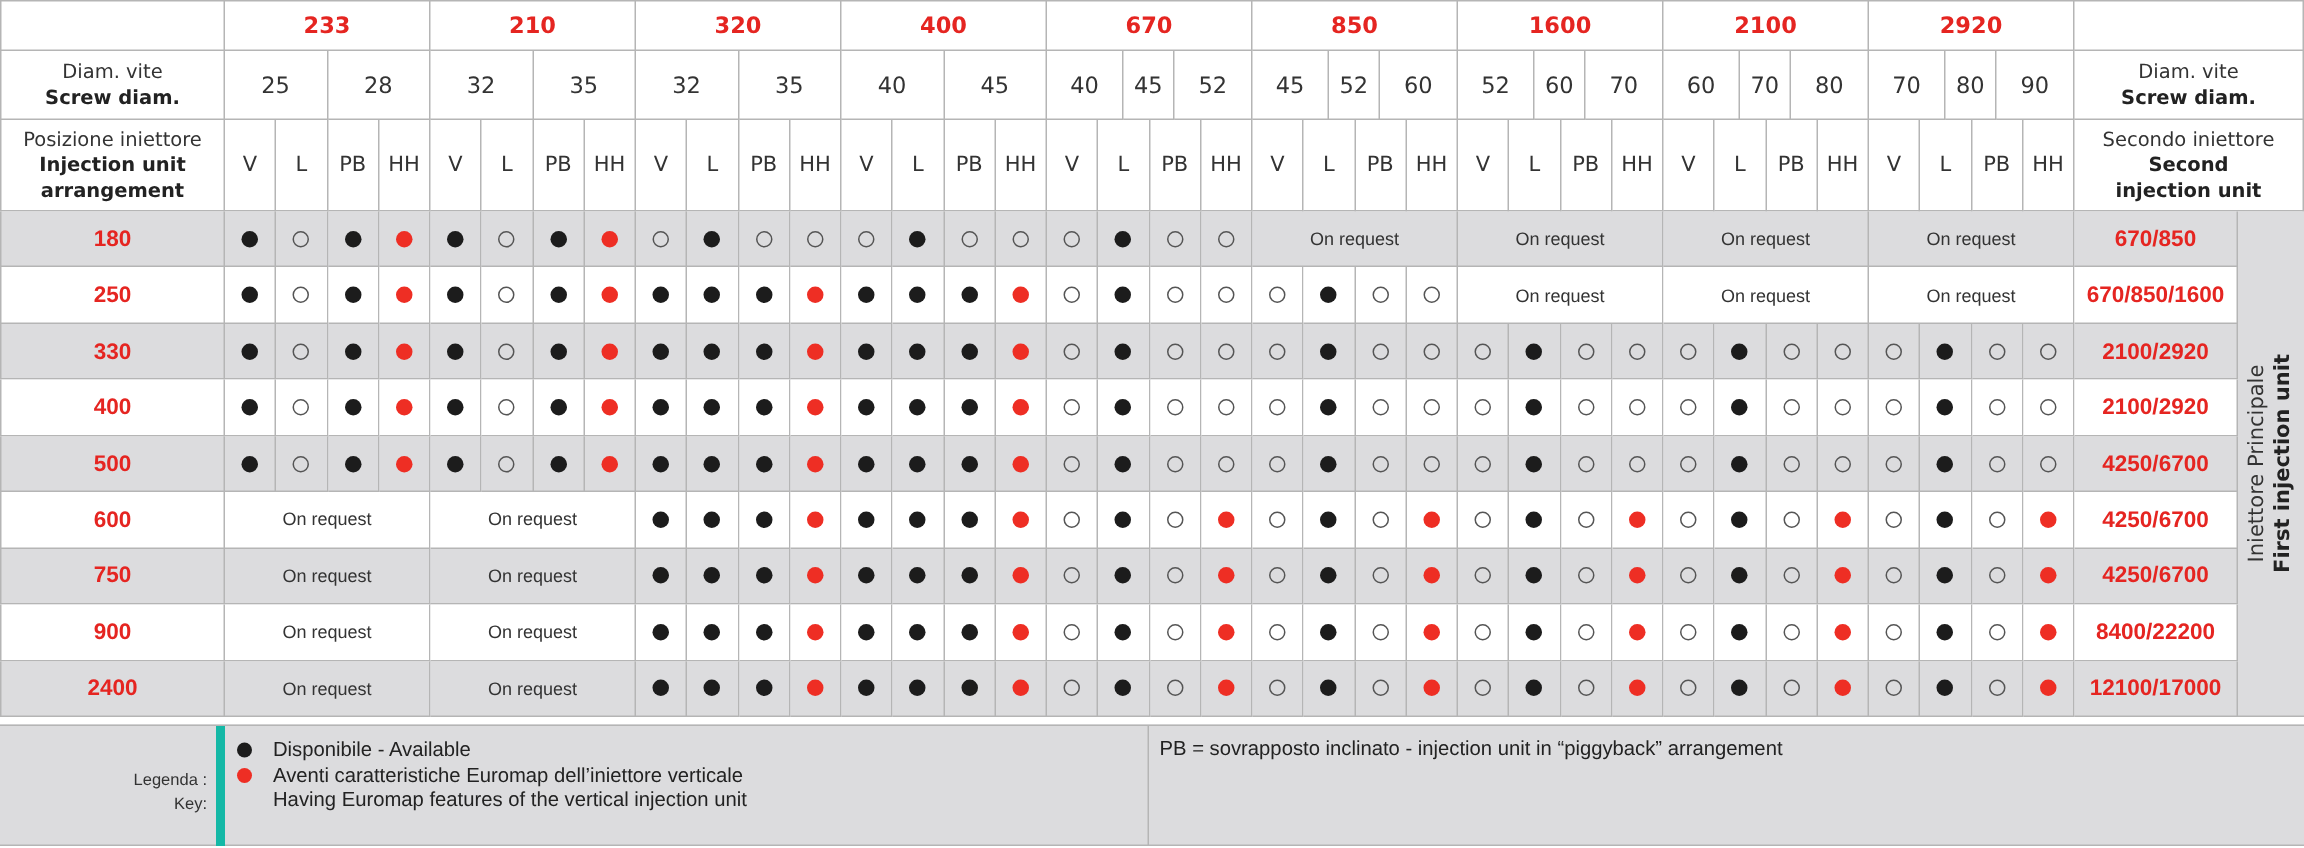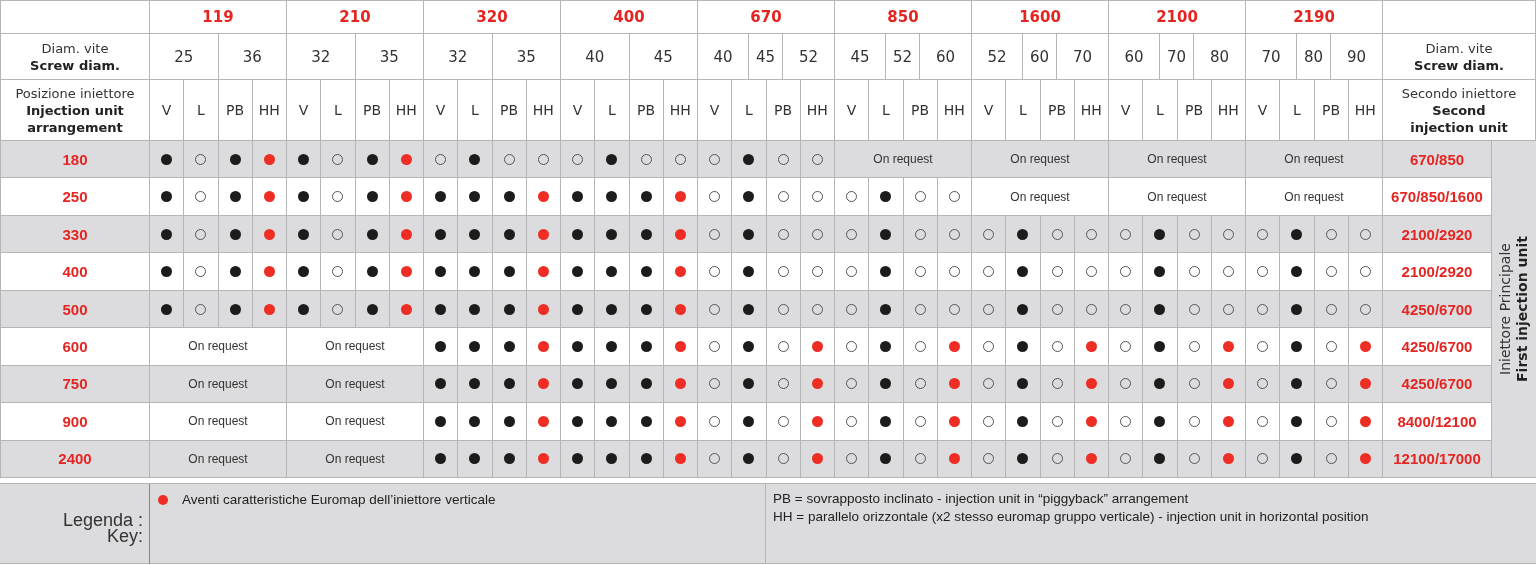--- a/index.html
+++ b/index.html
@@ -25,22 +25,22 @@
   .dot.N { background: transparent; border: 1.3px solid #555; }
   .dot.E { background: #ee2e24; }
 
   .vert-label { position: absolute; left: 1492px; top: 141px; width: 44px; height: 337px; background: #dcdcde;
                 border-bottom: 1px solid #b5b5b5; display: flex; align-items: center; justify-content: center; }
   .vert-inner { transform: rotate(-90deg); white-space: nowrap; text-align: center; font-size: 14px; line-height: 17px; color: #333; }
   .vert-inner b { display: block; font-weight: bold; color: #222; font-size: 14px; }
 
   .legend { position: absolute; left: 0; top: 483px; width: 1536px; height: 81px; background: #dcdcde;
             border-top: 1px solid #b5b5b5; border-bottom: 1px solid #b5b5b5; font-family: "Liberation Sans", sans-serif; }
-  .legend-title { position: absolute; left: 0; top: 0; width: 150px; height: 80px; border-right: 1px solid #14b8a6;
-                  display: flex; flex-direction: column; justify-content: center; align-items: flex-end; padding-right: 6px; font-size: 18px; line-height: 16px; color: #333; padding-top: 8px; }
+  .legend-title { position: absolute; left: 0; top: 0; width: 150px; height: 80px; border-right: 6px solid #14b8a6;
+                  display: flex; flex-direction: column; justify-content: center; align-items: flex-end; padding-right: 6px; font-size: 11px; line-height: 16px; color: #333; padding-top: 8px; }
   .legend-items { position: absolute; left: 158px; top: 8px; font-size: 13.5px; line-height: 16.5px; color: #222; }
   .legend-item { display: flex; align-items: center; }
   .legend-item .dot { margin-right: 14px; width: 10px; height: 10px; }
   .legend-item.indent { padding-left: 24px; }
   .legend-defs { position: absolute; left: 765px; top: 0; height: 80px; padding-left: 7px; padding-top: 6px;
                  border-left: 1px solid #b5b5b5; font-size: 13.5px; line-height: 17.5px; color: #222; }
   .top-border { position:absolute; left:0; top:0; width:1536px; height:1px; background:#b5b5b5; }
 </style>
 </head>
 <body>
@@ -64,23 +64,23 @@
     <span>Diam. vite</span>
     <b>Screw diam.</b>
   </div>
   <div class="cell hdr-label" style="left:1383px;top:80px;width:153px;height:61px;">
     <span>Secondo iniettore</span>
     <b>Second</b>
     <b>injection unit</b>
   </div>
 
   <div id="dynamic">
-      <div class="cell hdr-model" style="left:150px;top:0;width:137px;height:34px;">119</div>
+      <div class="cell hdr-model" style="left:150px;top:0;width:137px;height:34px;">233</div>
       <div class="cell hdr-diam" style="left:150px;top:34px;width:68.5px;height:46px;">25</div>
-      <div class="cell hdr-diam" style="left:218.5px;top:34px;width:68.5px;height:46px;">36</div>
+      <div class="cell hdr-diam" style="left:218.5px;top:34px;width:68.5px;height:46px;">28</div>
       <div class="cell hdr-arr" style="left:150px;top:80px;width:34.25px;height:61px;">V</div>
       <div class="cell hdr-arr" style="left:184.25px;top:80px;width:34.25px;height:61px;">L</div>
       <div class="cell hdr-arr" style="left:218.5px;top:80px;width:34.25px;height:61px;">PB</div>
       <div class="cell hdr-arr" style="left:252.75px;top:80px;width:34.25px;height:61px;">HH</div>
       <div class="cell hdr-model" style="left:287px;top:0;width:137px;height:34px;">210</div>
       <div class="cell hdr-diam" style="left:287px;top:34px;width:68.5px;height:46px;">32</div>
       <div class="cell hdr-diam" style="left:355.5px;top:34px;width:68.5px;height:46px;">35</div>
       <div class="cell hdr-arr" style="left:287px;top:80px;width:34.25px;height:61px;">V</div>
       <div class="cell hdr-arr" style="left:321.25px;top:80px;width:34.25px;height:61px;">L</div>
       <div class="cell hdr-arr" style="left:355.5px;top:80px;width:34.25px;height:61px;">PB</div>
@@ -124,21 +124,21 @@
       <div class="cell hdr-arr" style="left:1040.5px;top:80px;width:34.25px;height:61px;">PB</div>
       <div class="cell hdr-arr" style="left:1074.75px;top:80px;width:34.25px;height:61px;">HH</div>
       <div class="cell hdr-model" style="left:1109px;top:0;width:137px;height:34px;">2100</div>
       <div class="cell hdr-diam" style="left:1109px;top:34px;width:51px;height:46px;">60</div>
       <div class="cell hdr-diam" style="left:1160px;top:34px;width:34px;height:46px;">70</div>
       <div class="cell hdr-diam" style="left:1194px;top:34px;width:52px;height:46px;">80</div>
       <div class="cell hdr-arr" style="left:1109px;top:80px;width:34.25px;height:61px;">V</div>
       <div class="cell hdr-arr" style="left:1143.25px;top:80px;width:34.25px;height:61px;">L</div>
       <div class="cell hdr-arr" style="left:1177.5px;top:80px;width:34.25px;height:61px;">PB</div>
       <div class="cell hdr-arr" style="left:1211.75px;top:80px;width:34.25px;height:61px;">HH</div>
-      <div class="cell hdr-model" style="left:1246px;top:0;width:137px;height:34px;">2190</div>
+      <div class="cell hdr-model" style="left:1246px;top:0;width:137px;height:34px;">2920</div>
       <div class="cell hdr-diam" style="left:1246px;top:34px;width:51px;height:46px;">70</div>
       <div class="cell hdr-diam" style="left:1297px;top:34px;width:34px;height:46px;">80</div>
       <div class="cell hdr-diam" style="left:1331px;top:34px;width:52px;height:46px;">90</div>
       <div class="cell hdr-arr" style="left:1246px;top:80px;width:34.25px;height:61px;">V</div>
       <div class="cell hdr-arr" style="left:1280.25px;top:80px;width:34.25px;height:61px;">L</div>
       <div class="cell hdr-arr" style="left:1314.5px;top:80px;width:34.25px;height:61px;">PB</div>
       <div class="cell hdr-arr" style="left:1348.75px;top:80px;width:34.25px;height:61px;">HH</div>
       <div class="cell tonnage row-gray" style="left:0;top:141px;width:150px;height:37.45px;border-left:1px solid #b5b5b5;">180</div>
       <div class="cell row-gray" style="left:150px;top:141px;width:34.25px;height:37.45px;">
         <span class="dot A"></span>
@@ -868,21 +868,21 @@
       </div>
       <div class="cell row-white" style="left:1280.25px;top:403.15000000000003px;width:34.25px;height:37.45px;">
         <span class="dot A"></span>
       </div>
       <div class="cell row-white" style="left:1314.5px;top:403.15000000000003px;width:34.25px;height:37.45px;">
         <span class="dot N"></span>
       </div>
       <div class="cell row-white" style="left:1348.75px;top:403.15000000000003px;width:34.25px;height:37.45px;">
         <span class="dot E"></span>
       </div>
-      <div class="cell second row-white" style="left:1383px;top:403.15000000000003px;width:109px;height:37.45px;">8400/12100</div>
+      <div class="cell second row-white" style="left:1383px;top:403.15000000000003px;width:109px;height:37.45px;">8400/22200</div>
       <div class="cell tonnage row-gray" style="left:0;top:440.6px;width:150px;height:37.45px;border-left:1px solid #b5b5b5;">2400</div>
       <div class="cell onreq row-gray" style="left:150px;top:440.6px;width:137px;height:37.45px;">On request</div>
       <div class="cell onreq row-gray" style="left:287px;top:440.6px;width:137px;height:37.45px;">On request</div>
       <div class="cell row-gray" style="left:424px;top:440.6px;width:34.25px;height:37.45px;">
         <span class="dot A"></span>
       </div>
       <div class="cell row-gray" style="left:458.25px;top:440.6px;width:34.25px;height:37.45px;">
         <span class="dot A"></span>
       </div>
       <div class="cell row-gray" style="left:492.5px;top:440.6px;width:34.25px;height:37.45px;">
@@ -974,21 +974,27 @@
   </div>
 </div>
 
 <div class="legend">
   <div class="legend-title">
     <span>Legenda :</span>
     <span>Key:</span>
   </div>
   <div class="legend-items">
     <div class="legend-item">
+      <span class="dot A"></span>
+      <span>Disponibile - Available</span>
+    </div>
+    <div class="legend-item">
       <span class="dot E"></span>
       <span>Aventi caratteristiche Euromap dell’iniettore verticale</span>
+    </div>
+    <div class="legend-item indent">
+      <span>Having Euromap features of the vertical injection unit</span>
     </div>
   </div>
   <div class="legend-defs">
     <div>PB = sovrapposto inclinato - injection unit in “piggyback” arrangement</div>
-    <div>HH = parallelo orizzontale  (x2 stesso euromap gruppo verticale) - injection unit in horizontal position</div>
   </div>
 </div>
 
 </body></html>

